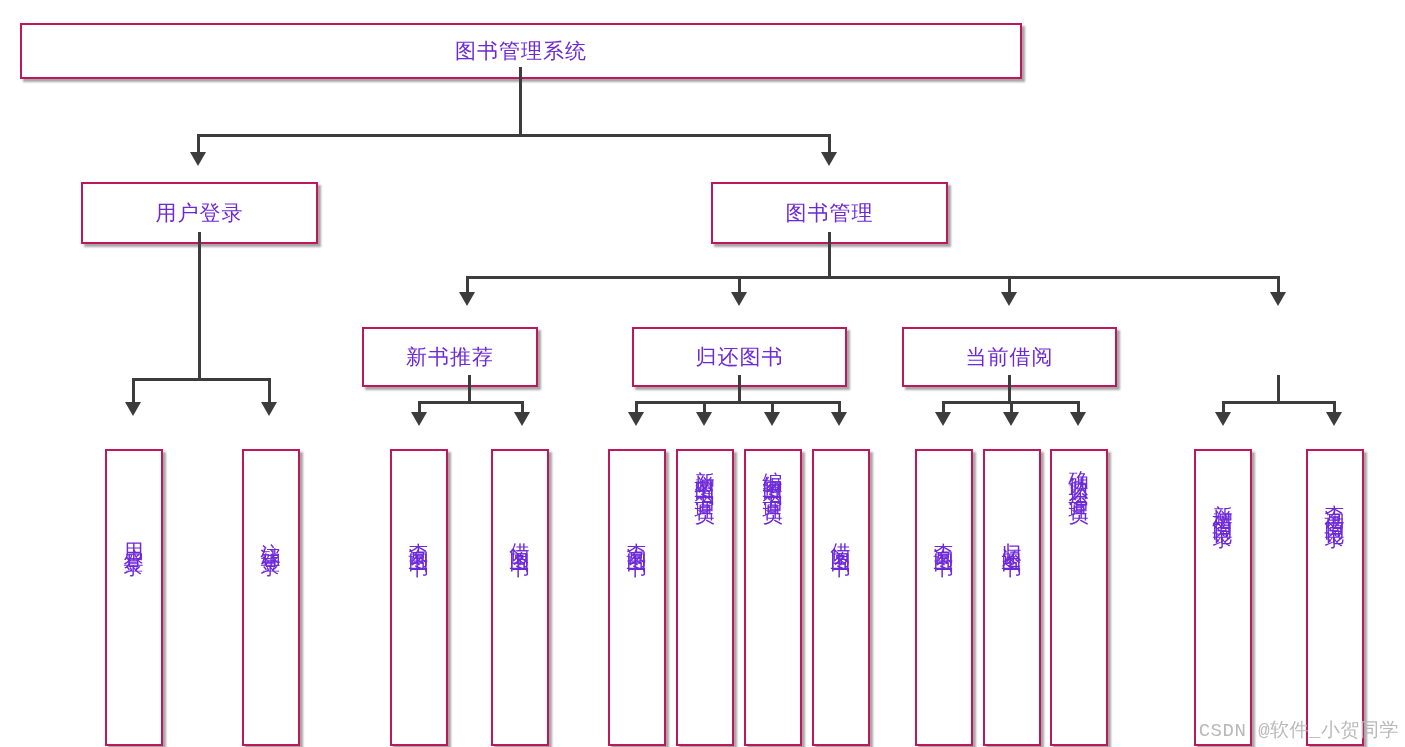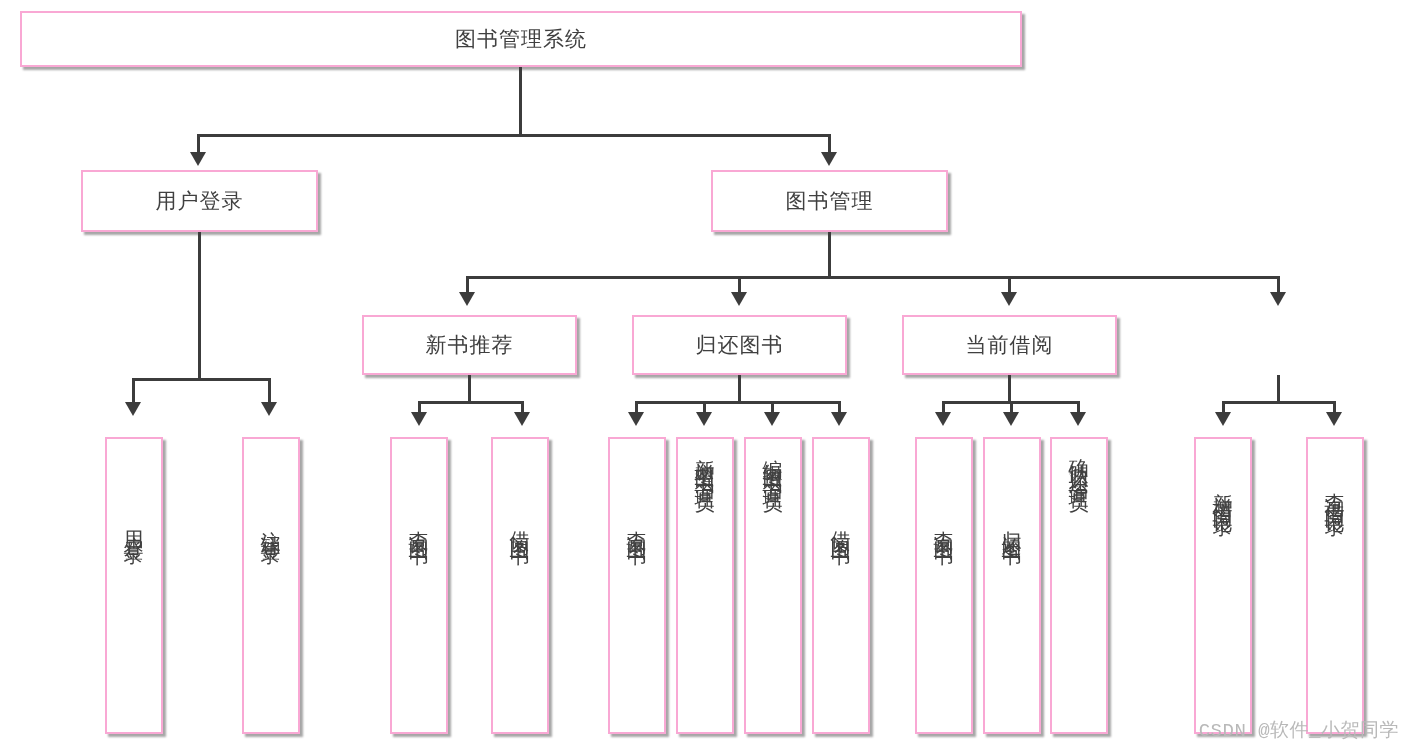--- a/index.html
+++ b/index.html
@@ -6,27 +6,28 @@
   body{
     font-family:"Liberation Sans","DejaVu Sans",sans-serif;
     width:1405px;height:747px;overflow:hidden;
   }
   #canvas{position:relative;width:1405px;height:747px;background:#fff;}
 
   
   .node{
     position:absolute;
     background:#ffffff;
-    border:2px solid #f9a8d4;
+    border:2px solid #be185d;
     box-sizing:border-box;
     box-shadow:3px 3px 2px rgba(0,0,0,0.35);
     display:flex;
     align-items:center;
     justify-content:center;
-    color:#404040;
+    color:#6d28d9;
+    margin-top:12px;
   }
   .node .label{
     font-size:21px;
     letter-spacing:1px;
     line-height:1.1;
     white-space:nowrap;
   }
 
   
   .node.vert{
@@ -110,21 +111,21 @@
 
   <div class="ln v" style="left:738px;top:276px;width:3px;height:22px;"></div>
   <div class="arrow" style="left:731px;top:292px;"></div>
 
   <div class="ln v" style="left:1008px;top:276px;width:3px;height:22px;"></div>
   <div class="arrow" style="left:1001px;top:292px;"></div>
 
   <div class="ln v" style="left:1277px;top:276px;width:3px;height:22px;"></div>
   <div class="arrow" style="left:1270px;top:292px;"></div>
 
-  <div class="node" style="left:362px;top:315px;width:215px;height:60px;">
+  <div class="node" style="left:362px;top:315px;width:176px;height:60px;">
     <span class="label">新书推荐</span>
   </div>
   <div class="node" style="left:632px;top:315px;width:215px;height:60px;">
     <span class="label">归还图书</span>
   </div>
   <div class="node" style="left:902px;top:315px;width:215px;height:60px;">
     <span class="label">当前借阅</span>
   </div>
 
   <div class="ln v" style="left:468px;top:375px;width:3px;height:28px;"></div>

